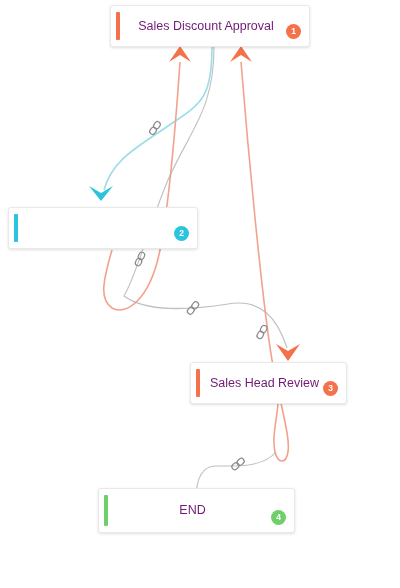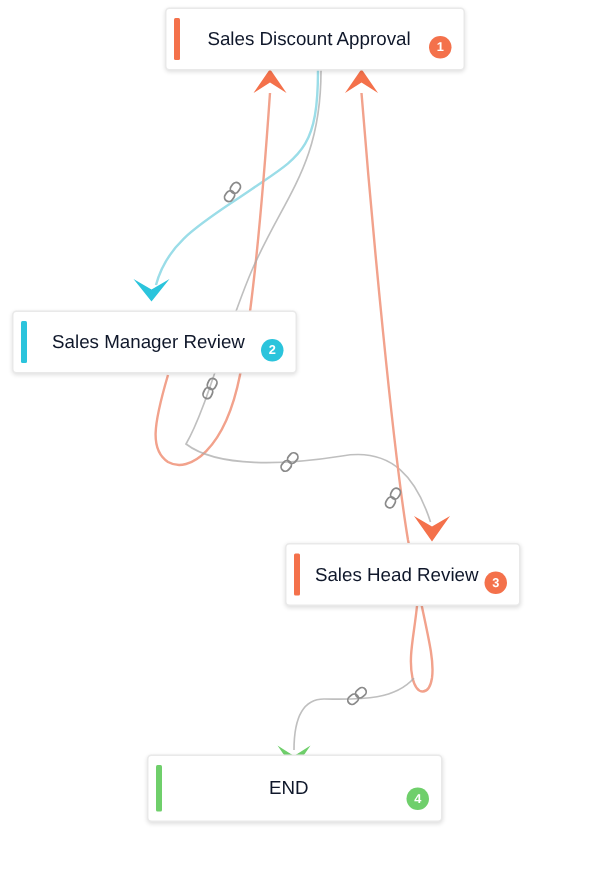--- a/index.html
+++ b/index.html
@@ -37,21 +37,21 @@
   }
   .node-accent {
     position: absolute;
     left: 5px;
     top: 6px;
     bottom: 6px;
     width: 4px;
     border-radius: 1px;
   }
   .node-label {
-    color: #0f172a;
+    color: #701a75;
     font-size: 12.5px;
     line-height: 1.2;
     text-align: center;
     padding: 0 26px 0 18px;
     white-space: nowrap;
   }
   .node-badge {
     position: absolute;
     right: 8px;
     bottom: 7px;
@@ -140,29 +140,28 @@
   </svg>
 
   <div class="node" id="node-0" style="left:110px; top:5px; width:200px; height:42px;">
     <span class="node-accent" style="background:#F4714B;"></span>
     <span class="node-label">Sales Discount Approval</span>
     <span class="node-badge" style="background:#F4714B;">1</span>
   </div>
 
   <div class="node" id="node-1" style="left:8px; top:207px; width:190px; height:42px;">
     <span class="node-accent" style="background:#2BC4DC;"></span>
-    <span class="node-label">Sales Manager Review</span>
     <span class="node-badge" style="background:#2BC4DC;">2</span>
   </div>
 
   <div class="node" id="node-2" style="left:190px; top:362px; width:157px; height:42px;">
     <span class="node-accent" style="background:#F4714B;"></span>
     <span class="node-label">Sales Head Review</span>
     <span class="node-badge" style="background:#F4714B;">3</span>
   </div>
 
-  <div class="node" id="node-3" style="left:98px; top:503px; width:197px; height:45px;">
+  <div class="node" id="node-3" style="left:98px; top:488px; width:197px; height:45px;">
     <span class="node-accent" style="background:#6FCF6B;"></span>
     <span class="node-label">END</span>
     <span class="node-badge" style="background:#6FCF6B;">4</span>
   </div>
 
 </div>
 
 </body></html>

